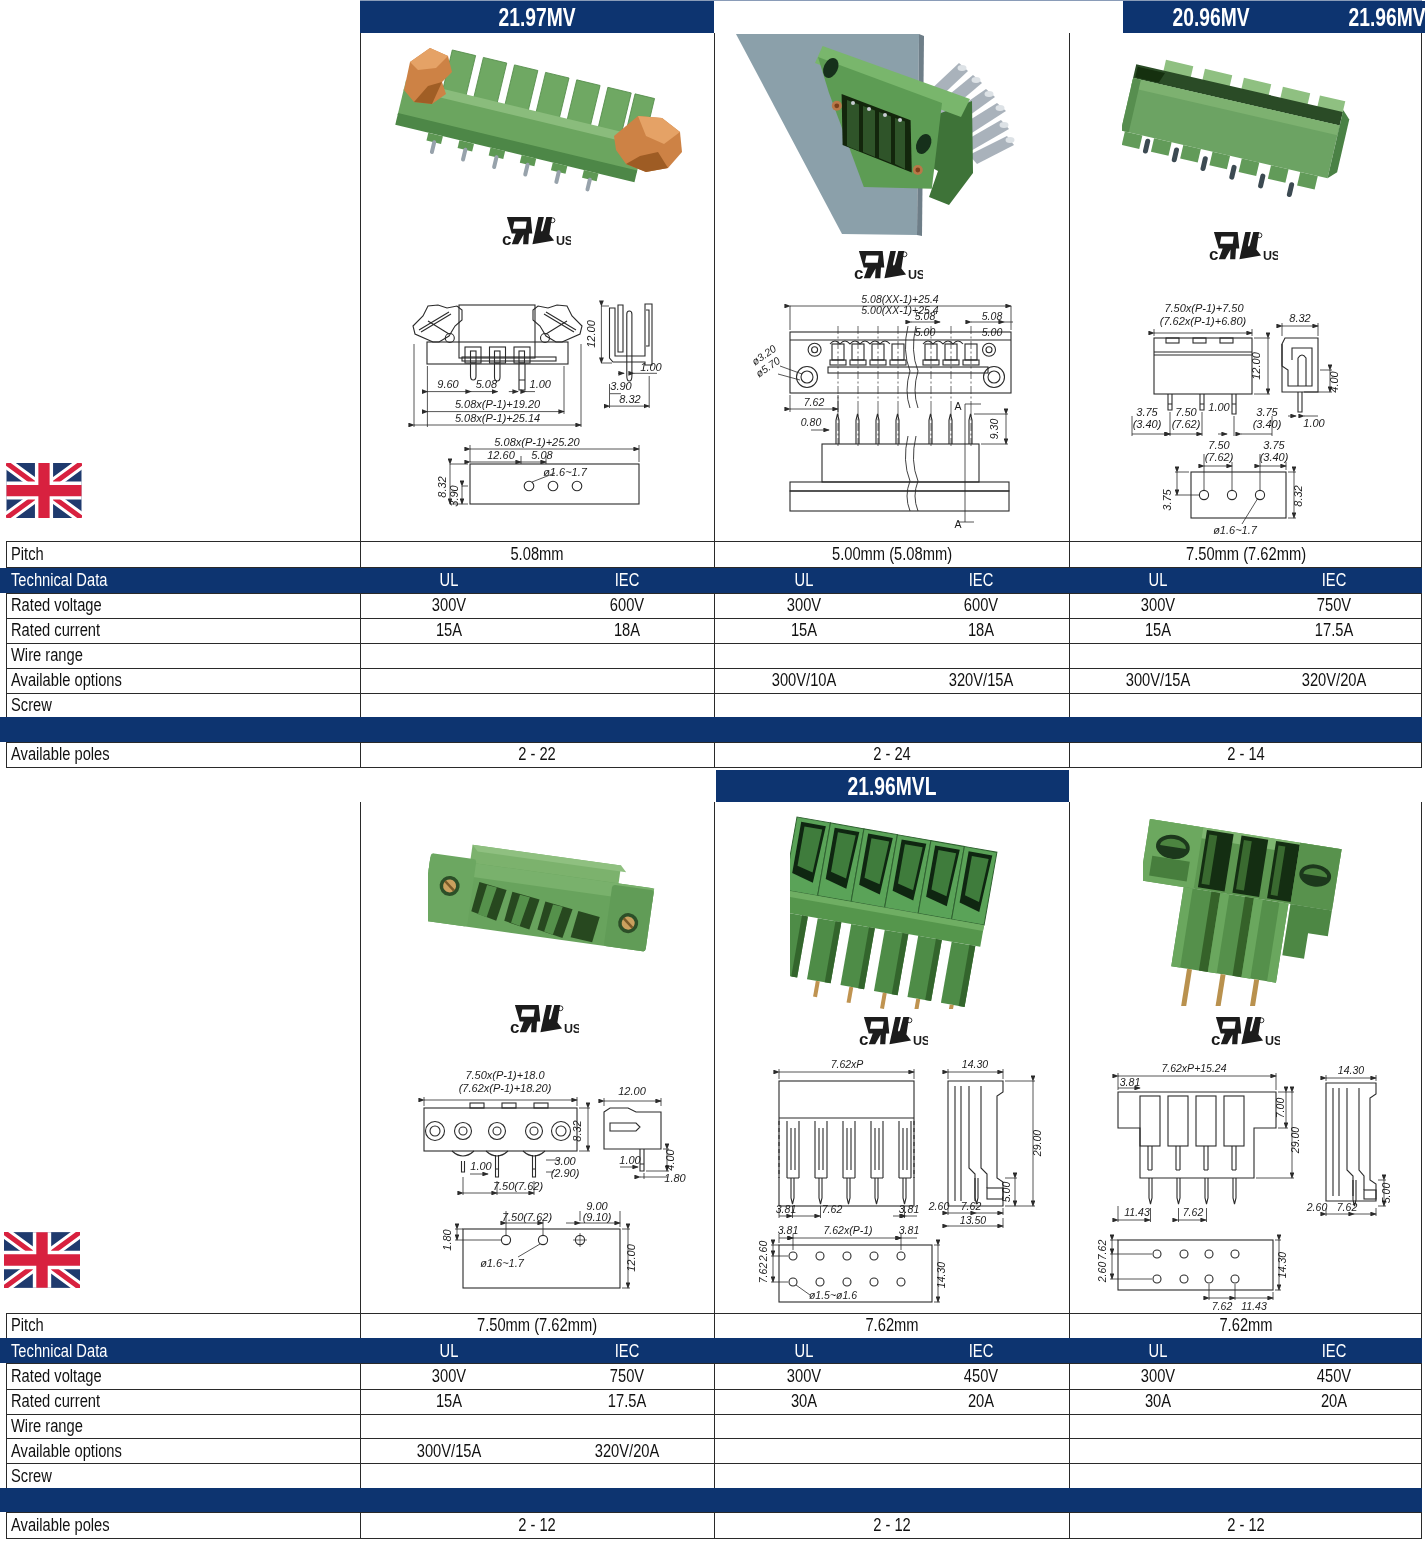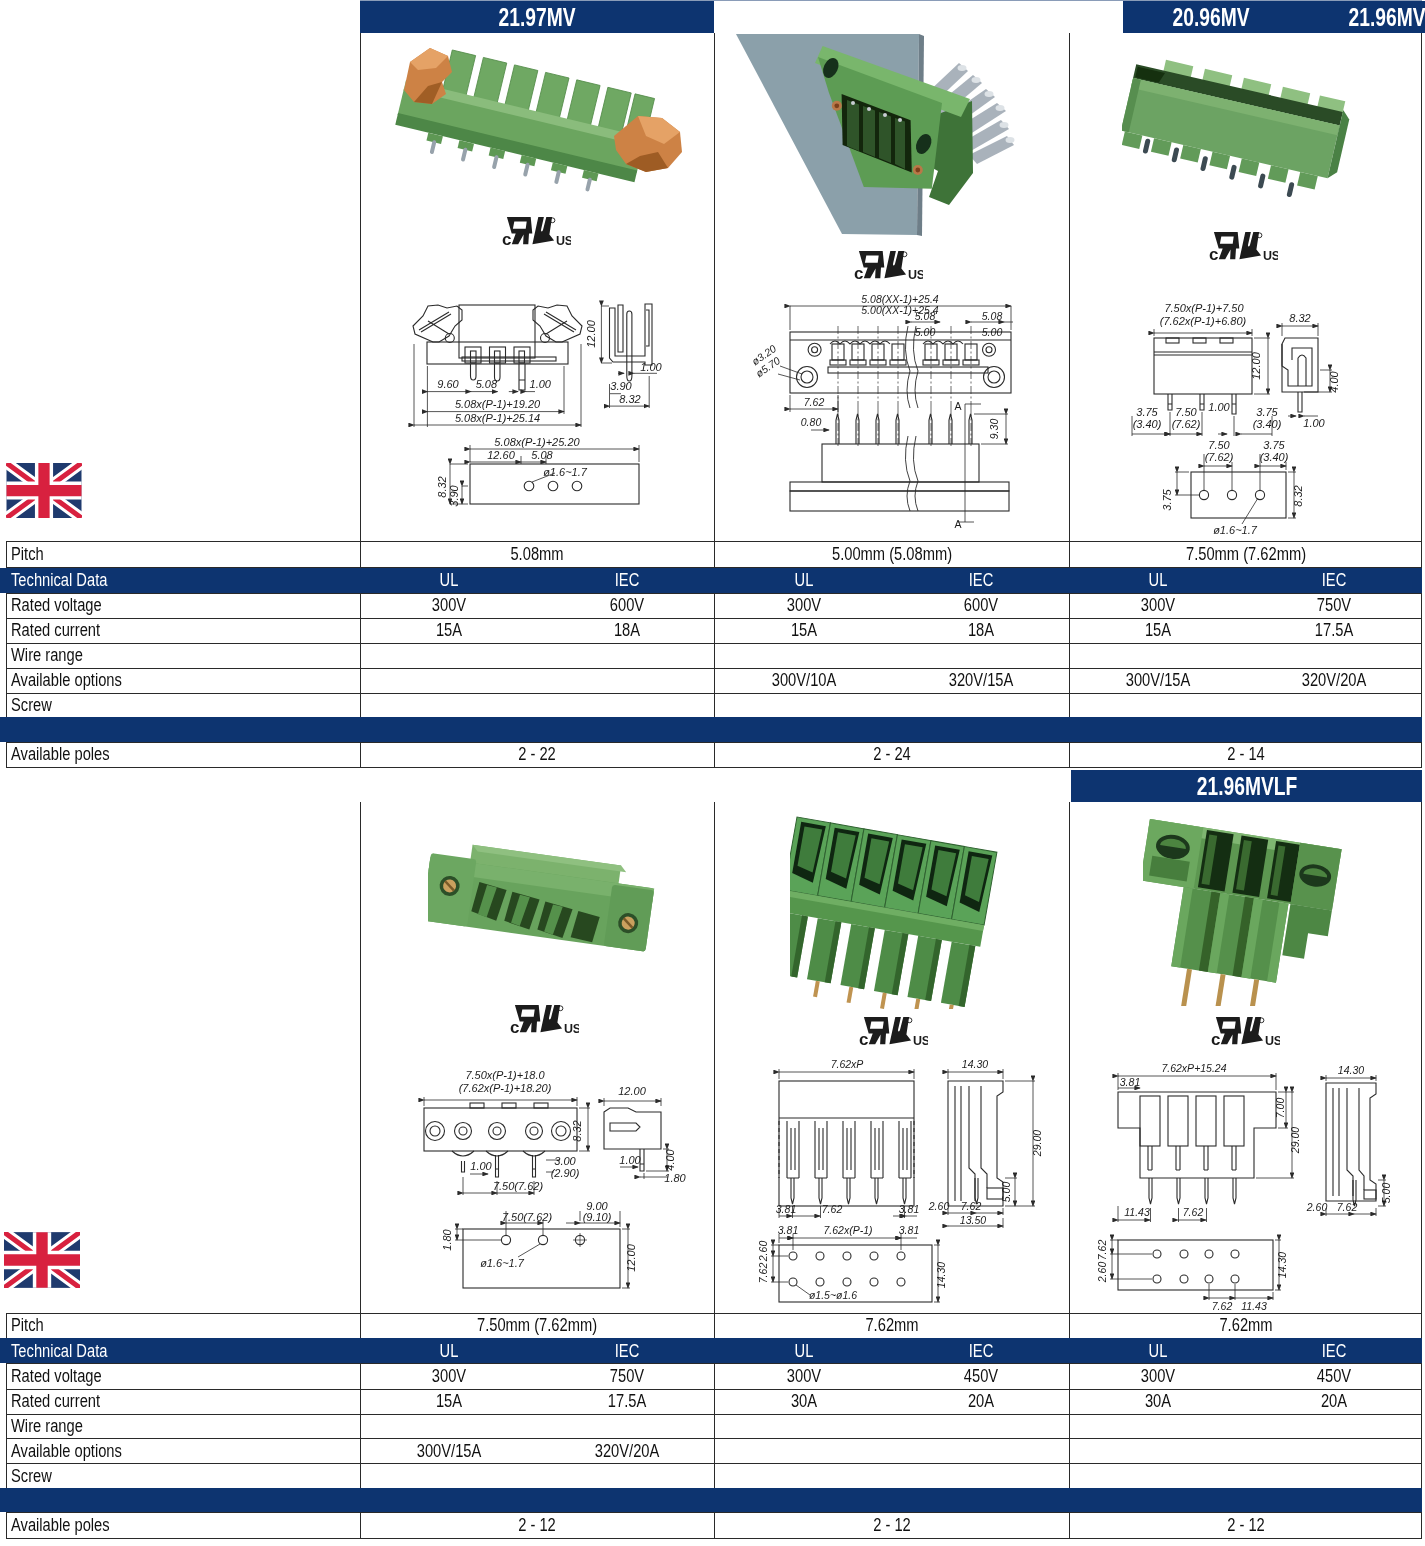--- a/index.html
+++ b/index.html
@@ -21,22 +21,22 @@
 
 <div class="abs" style="left:360px;top:0;width:1062px;height:1px;background:#8a9cb8;"></div>
 <div class="bar" style="left:360px;top:1px;width:354px;">
       <span style="left:177px;">21.97MV</span>
     </div>
 <div class="bar" style="left:1123px;top:1px;width:351px;text-align:center;">
       <span style="left:88px;">20.96MV</span>
       <span style="left:264px;">21.96MV</span>
     </div>
 
-<div class="bar" style="left:1071px;top:770px;width:351px;">
-      <span style="left:176px;">21.96MVLF</span>
+<div class="bar" style="left:716px;top:770px;width:353px;">
+      <span style="left:176px;">21.96MVL</span>
     </div>
 
 <div class="vline" style="left:360px;top:33px;height:508px;"></div>
 <div class="vline" style="left:714px;top:33px;height:508px;"></div>
 <div class="vline" style="left:1069px;top:33px;height:508px;"></div>
 <div class="vline" style="left:1421px;top:33px;height:508px;"></div>
 
 <div class="vline" style="left:360px;top:802px;height:511px;"></div>
 <div class="vline" style="left:714px;top:802px;height:511px;"></div>
 <div class="vline" style="left:1069px;top:802px;height:511px;"></div>

